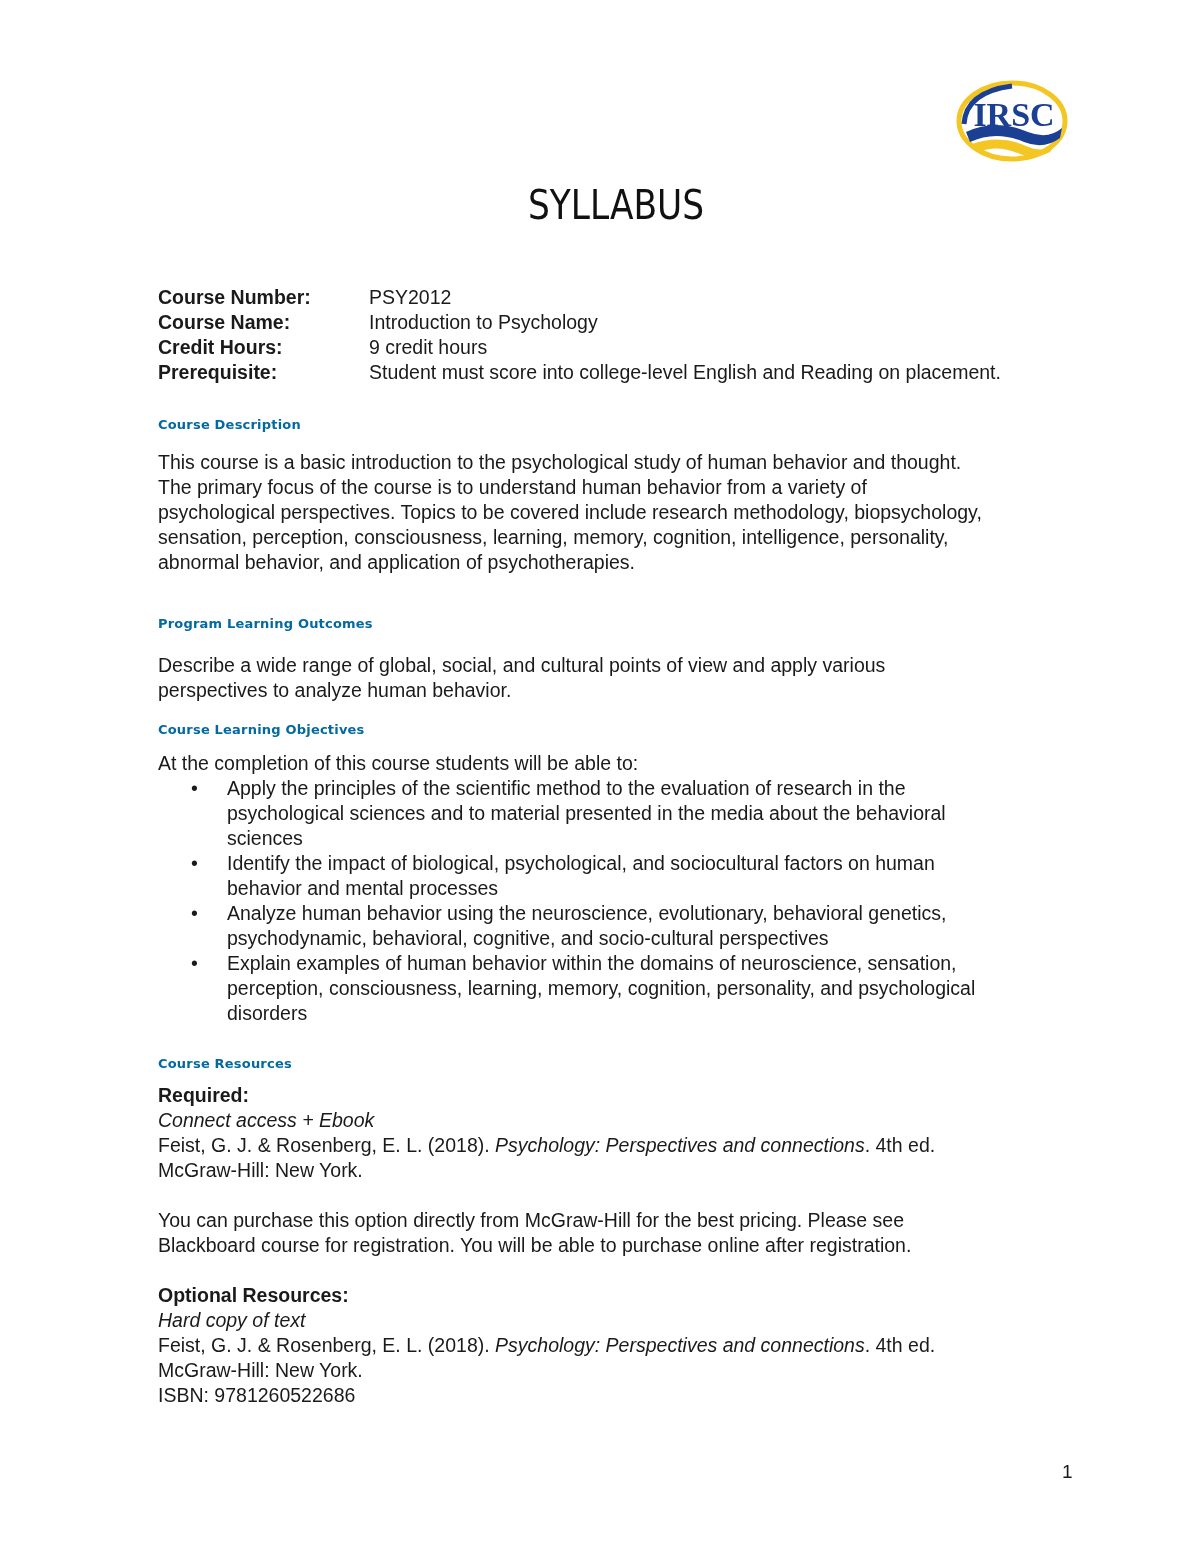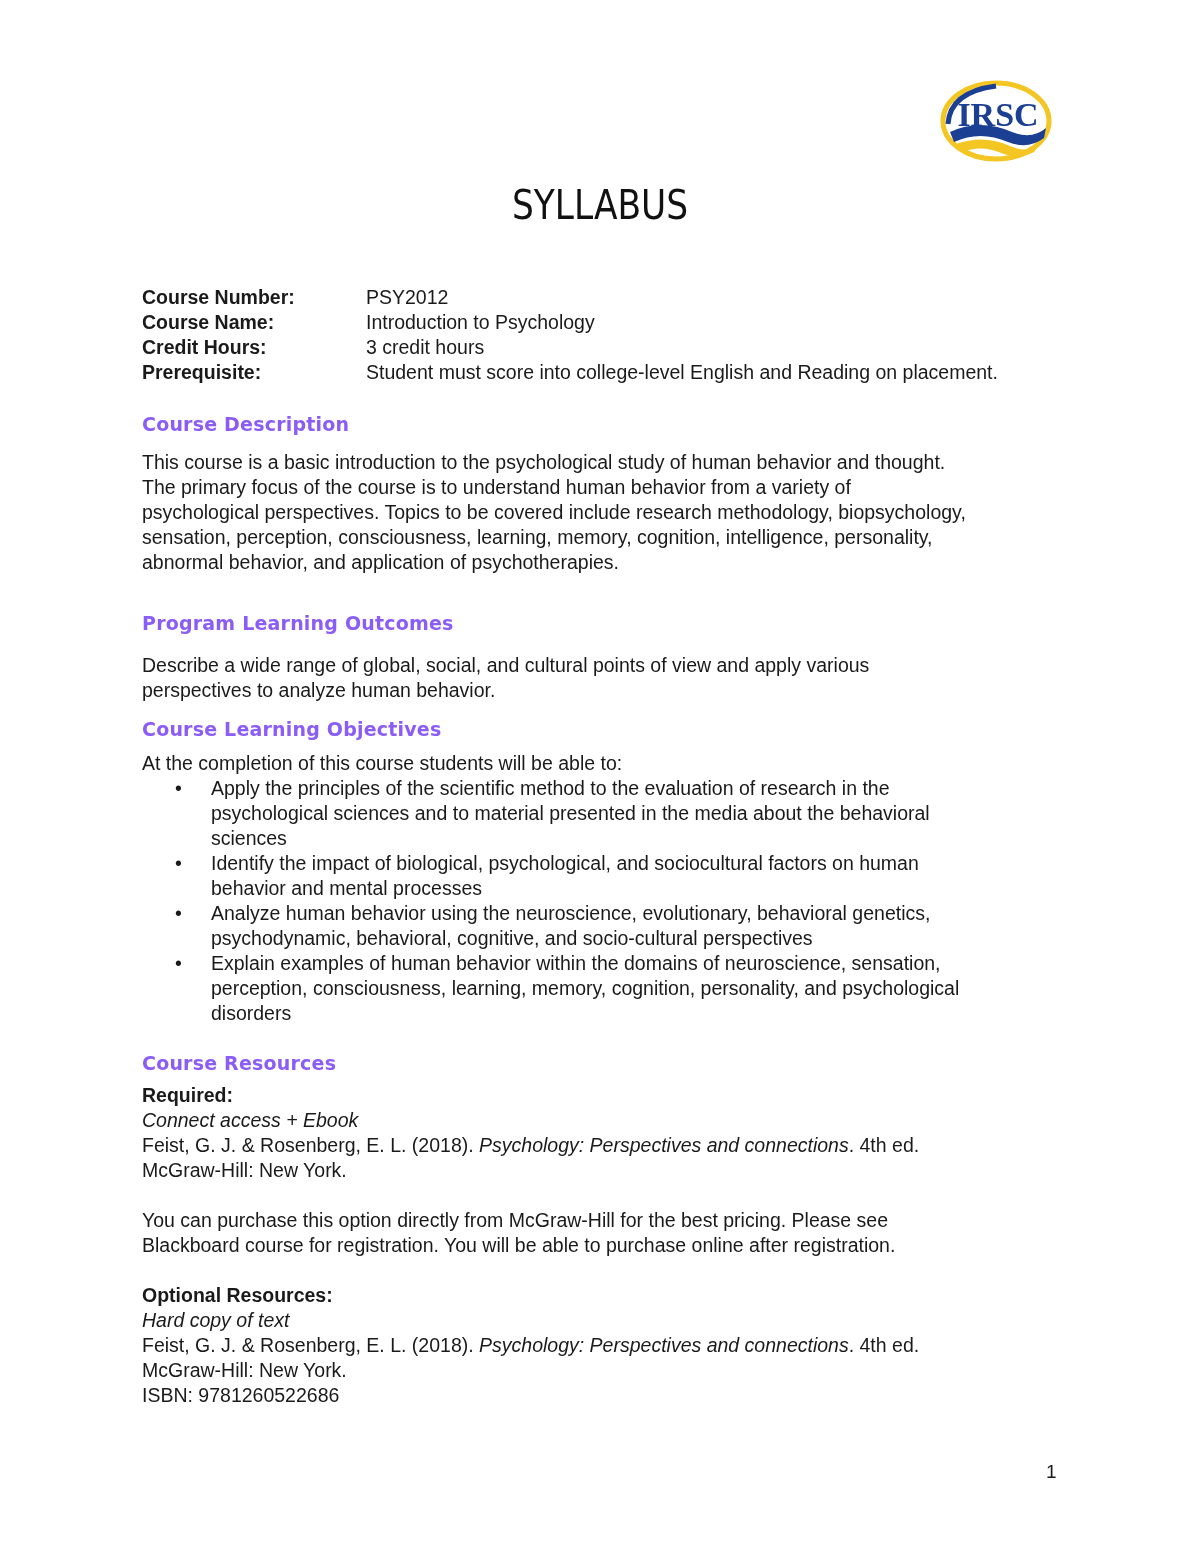--- a/index.html
+++ b/index.html
@@ -1,28 +1,28 @@
 <!DOCTYPE html>
 <html><head>
 <meta charset="utf-8">
 <style>
   html, body { margin: 0; padding: 0; background: #ffffff; }
   body { width: 1200px; height: 1553px; position: relative; overflow: hidden;
          font-family: "Liberation Sans", sans-serif; color: #1a1a1a; }
-  .page { position: absolute; left: 0; top: 0; width: 1108px; height: 1553px; }
+  .page { position: absolute; left: 16px; top: 0; width: 1108px; height: 1553px; }
   .logo { position: absolute; left: 940px; top: 80px; width: 112px; height: 82px; }
   .title { position: absolute; left: 0; width: 1200px; top: 182px; text-align: center;
            font-family: "DejaVu Sans", sans-serif; font-size: 40px; letter-spacing: 0px;
            color: #111; transform: scaleX(0.86); transform-origin: center; }
   .content { position: absolute; left: 142px; top: 285px; width: 930px; font-size: 19.5px; line-height: 25px; }
   .info-row { display: flex; height: 25px; }
   .info-label { width: 211px; font-weight: bold; }
-  .info-value { flex: 1; white-space: nowrap; margin-left: 13px; }
-  .section-heading { color: #8b5cf6; font-weight: bold; font-family: "DejaVu Sans", sans-serif;
-                     font-size: 19px; letter-spacing: 0.2px; margin: 0; height: 26px; }
+  .info-value { flex: 1; white-space: nowrap; }
+  .section-heading { color: #0369a1; font-weight: bold; font-family: "DejaVu Sans", sans-serif;
+                     font-size: 13px; letter-spacing: 0.2px; margin: 0; height: 26px; }
   p { margin: 0; }
   .list { list-style: none; margin: 0; padding: 0; }
   .list li { position: relative; padding-left: 69px; }
   .list li .bullet { position: absolute; left: 33px; top: 0; }
   .bold { font-weight: bold; }
   .ital { font-style: italic; }
   .page-number { position: absolute; left: 1046px; top: 1461px; font-size: 19px; }
 </style>
 </head>
 <body>
@@ -45,21 +45,21 @@
       <div class="info-row">
         <span class="info-label">Course Number:</span>
         <span class="info-value">PSY2012</span>
       </div>
       <div class="info-row">
         <span class="info-label">Course Name:</span>
         <span class="info-value">Introduction to Psychology</span>
       </div>
       <div class="info-row">
         <span class="info-label">Credit Hours:</span>
-        <span class="info-value">3 credit hours</span>
+        <span class="info-value">9 credit hours</span>
       </div>
       <div class="info-row">
         <span class="info-label">Prerequisite:</span>
         <span class="info-value">Student must score into college-level English and Reading on placement.</span>
       </div>
     </div>
 
     <h2 class="section-heading" style="margin-top:27px;">Course Description</h2>
     <div style="margin-top:12px;">
       <p>This course is a basic introduction to the psychological study of human behavior and thought.</p>

